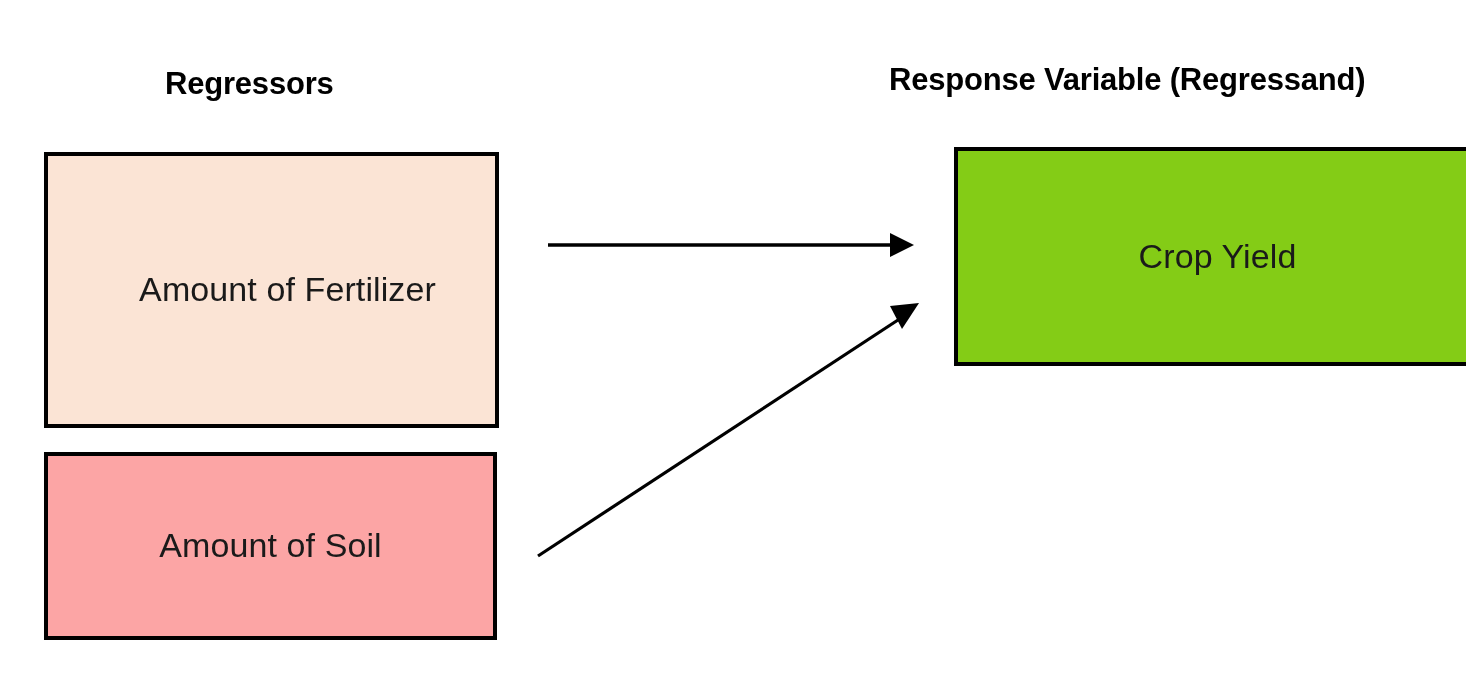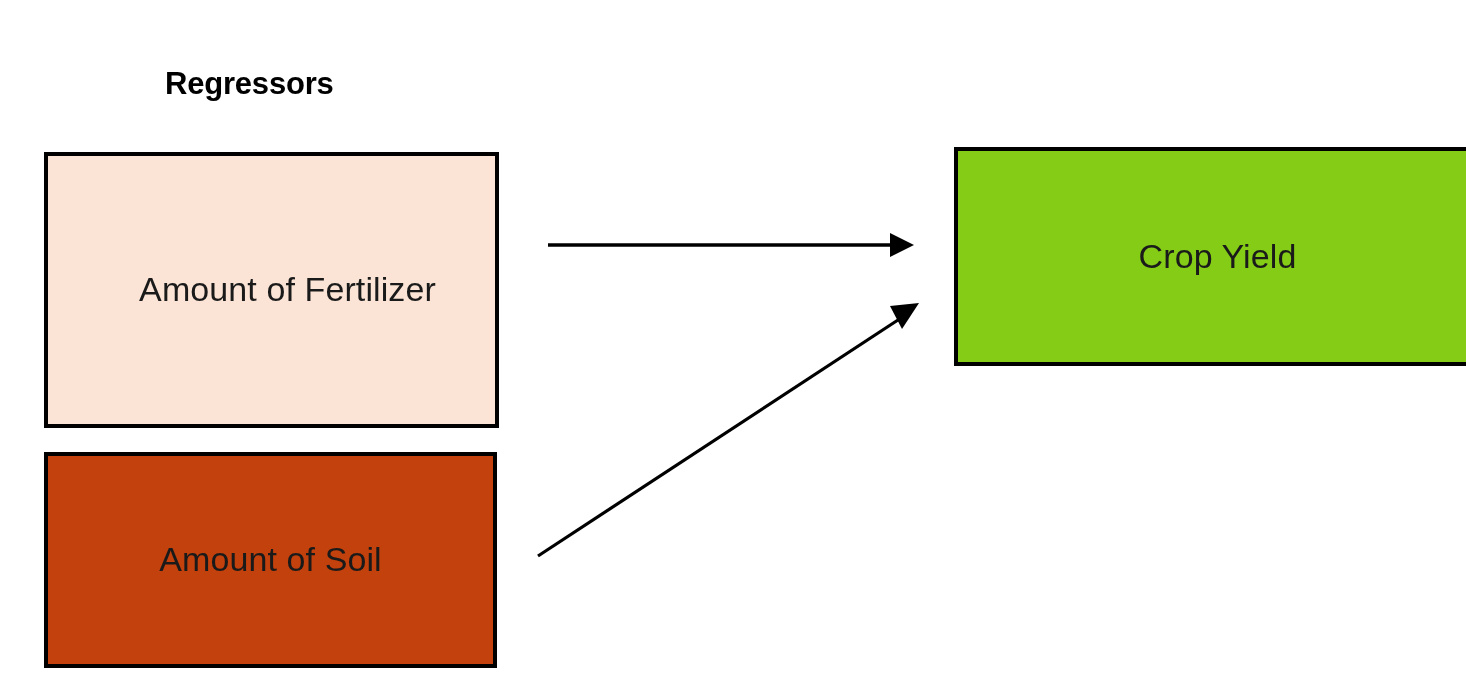--- a/index.html
+++ b/index.html
@@ -61,22 +61,22 @@
     top: 152px;
     width: 455px;
     height: 276px;
     background: #FBE4D5;
     padding-left: 32px;
   }
   #box-soil {
     left: 16px;
     top: 452px;
     width: 453px;
-    height: 216px;
-    background: #c2410c;
+    height: 188px;
+    background: #fca5a5;
   }
   #box-crop-yield {
     left: 926px;
     top: 147px;
     width: 527px;
     height: 219px;
     background: #84cc16;
   }
 
   
@@ -89,20 +89,21 @@
     pointer-events: none;
   }
 </style>
 </head>
 <body>
 
 <div id="canvas">
 
   <div class="heading" id="heading-regressors">Regressors</div>
 
+  <div class="heading" id="heading-response">Response Variable (Regressand)</div>
 
   <div class="node-box" id="box-fertilizer">
     <span class="node-label">Amount of Fertilizer</span>
   </div>
 
   <div class="node-box" id="box-soil">
     <span class="node-label">Amount of Soil</span>
   </div>
 
   <div class="node-box" id="box-crop-yield">

